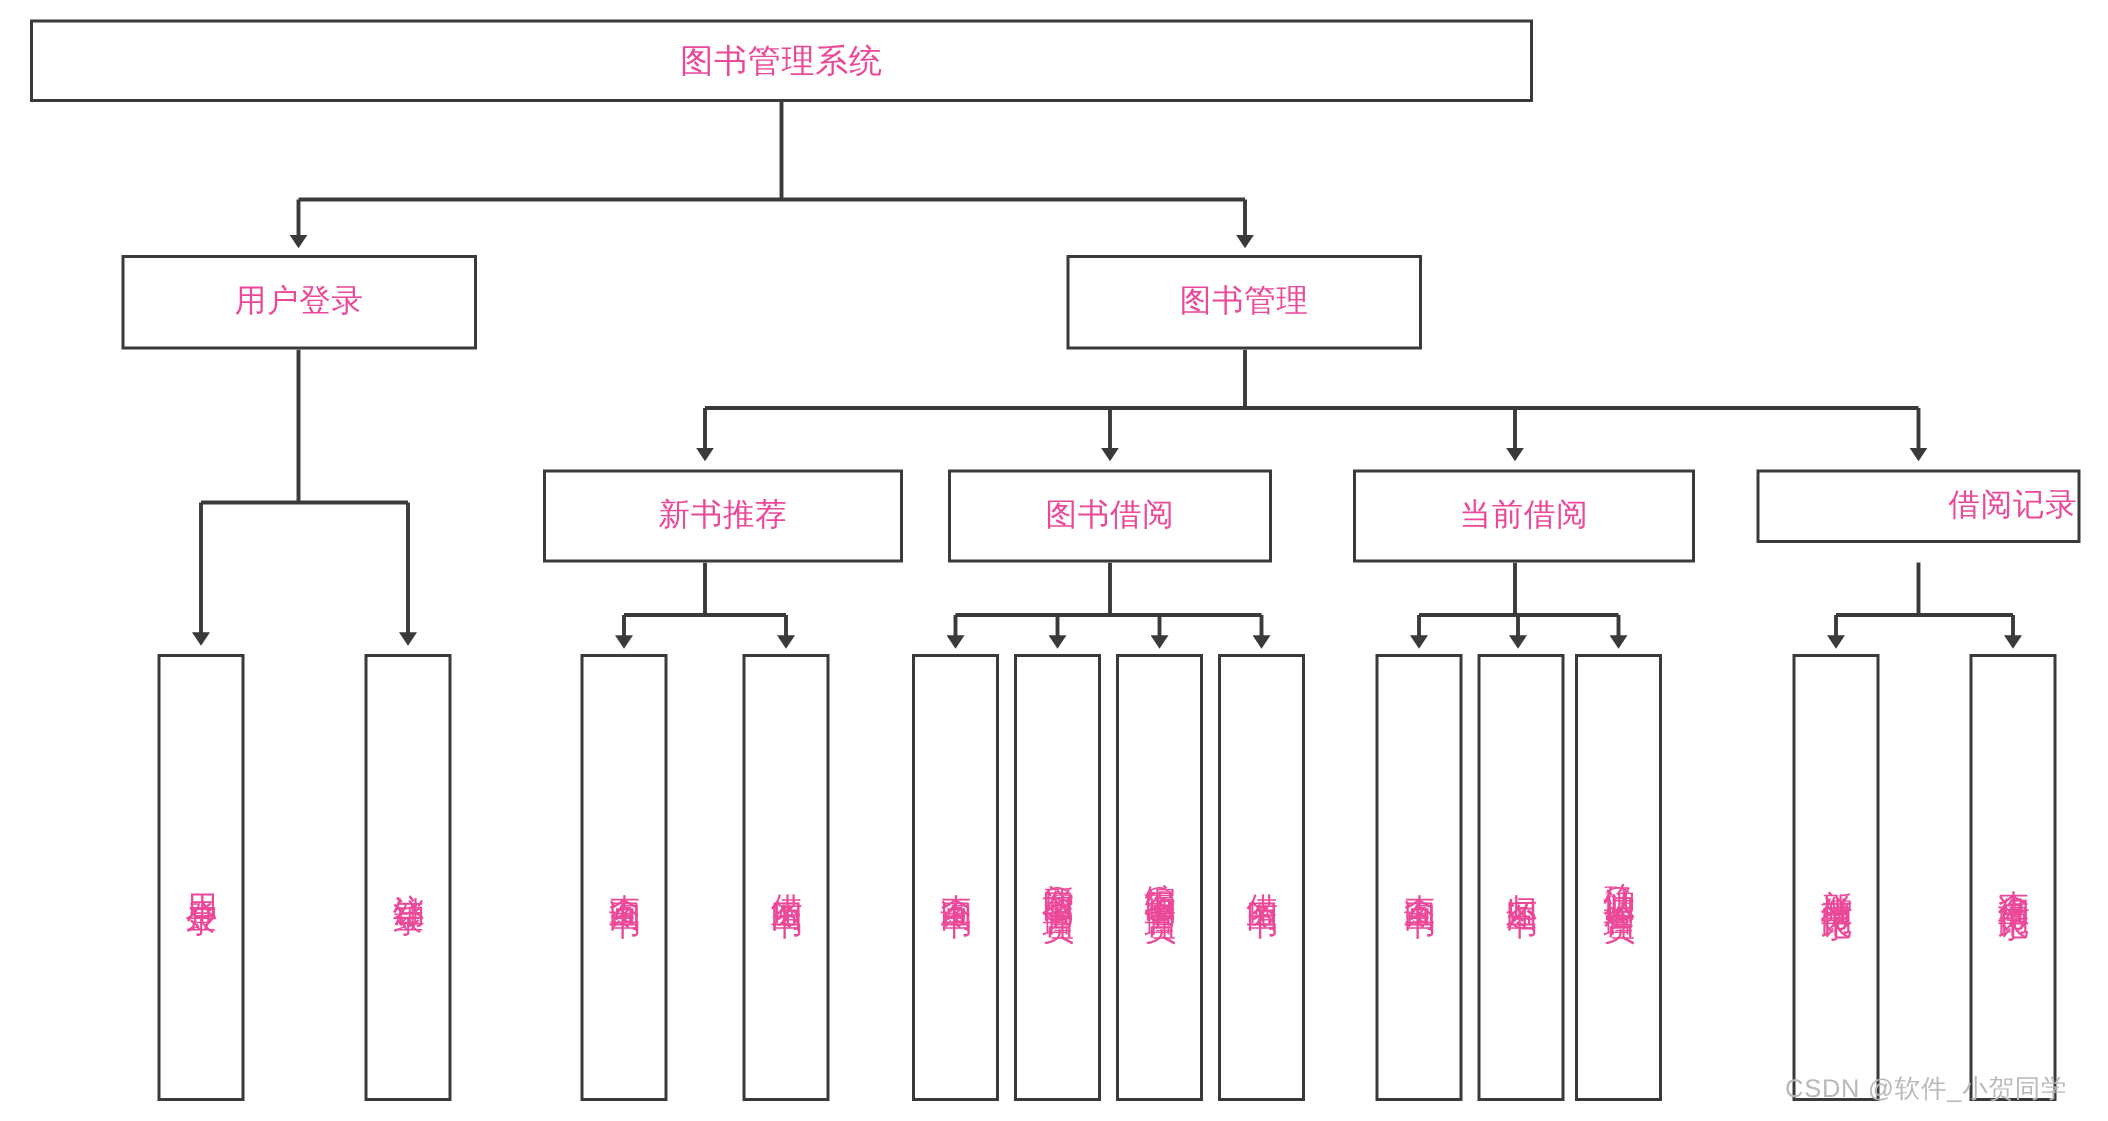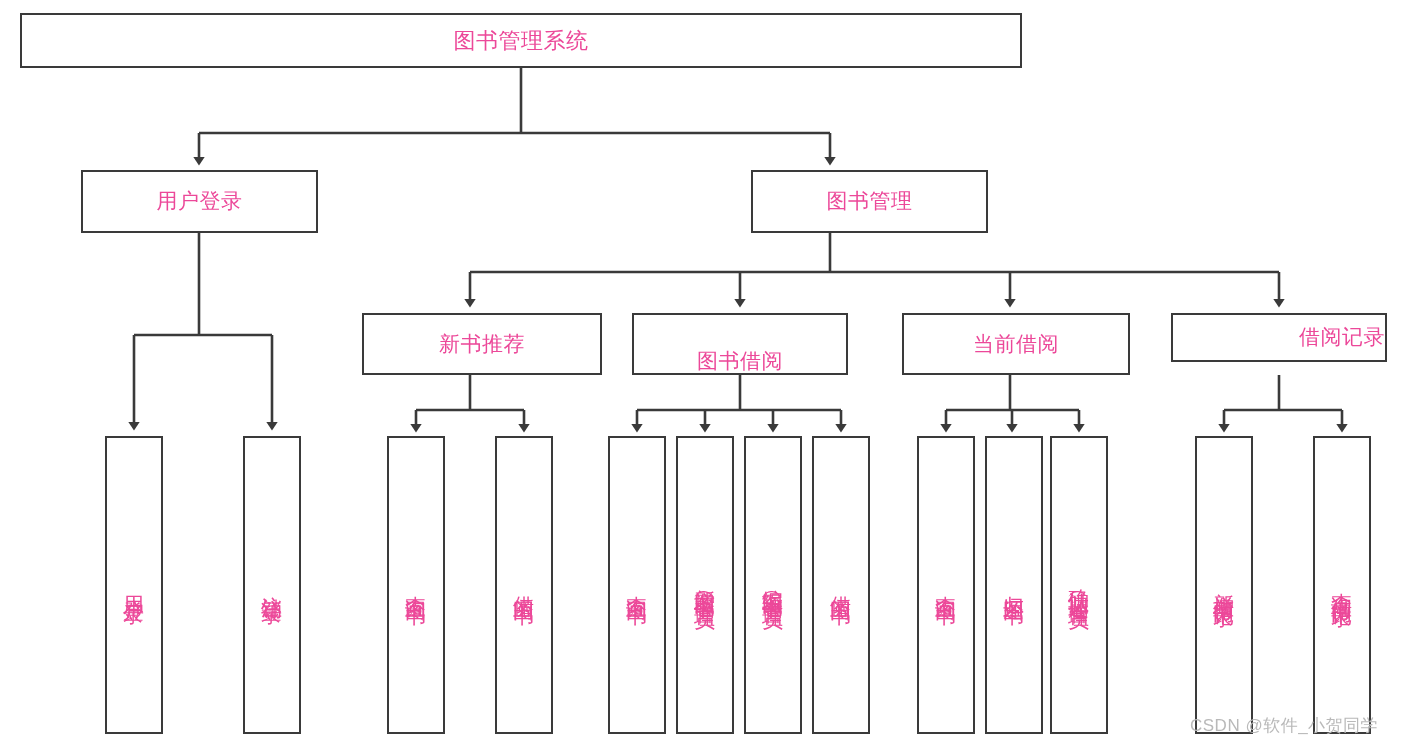--- a/index.html
+++ b/index.html
@@ -130,28 +130,28 @@
     </g>
   </svg>
 
   <div class="node h root" style="left:20px; top:13px; width:1002px; height:55px;">
     <span class="label">图书管理系统</span>
   </div>
 
   <div class="node h" style="left:81px; top:170px; width:237px; height:63px;">
     <span class="label">用户登录</span>
   </div>
-  <div class="node h" style="left:711px; top:170px; width:237px; height:63px;margin-left:40px;">
+  <div class="node h" style="left:711px; top:170px; width:237px; height:63px;">
     <span class="label">图书管理</span>
   </div>
 
   <div class="node h" style="left:362px; top:313px; width:240px; height:62px;align-items:center;">
     <span class="label">新书推荐</span>
   </div>
-  <div class="node h" style="left:632px; top:313px; width:216px; height:62px;align-items:flex-end;">
+  <div class="node h" style="left:632px; top:313px; width:216px; height:62px;">
     <span class="label">图书借阅</span>
   </div>
   <div class="node h" style="left:902px; top:313px; width:228px; height:62px;">
     <span class="label">当前借阅</span>
   </div>
   <div class="node h" style="left:1171px; top:313px; width:216px; height:49px;justify-content:flex-end;">
     <span class="label">借阅记录</span>
   </div>
 
   <div class="node v" style="left:105px; top:436px; width:58px; height:298px;">

